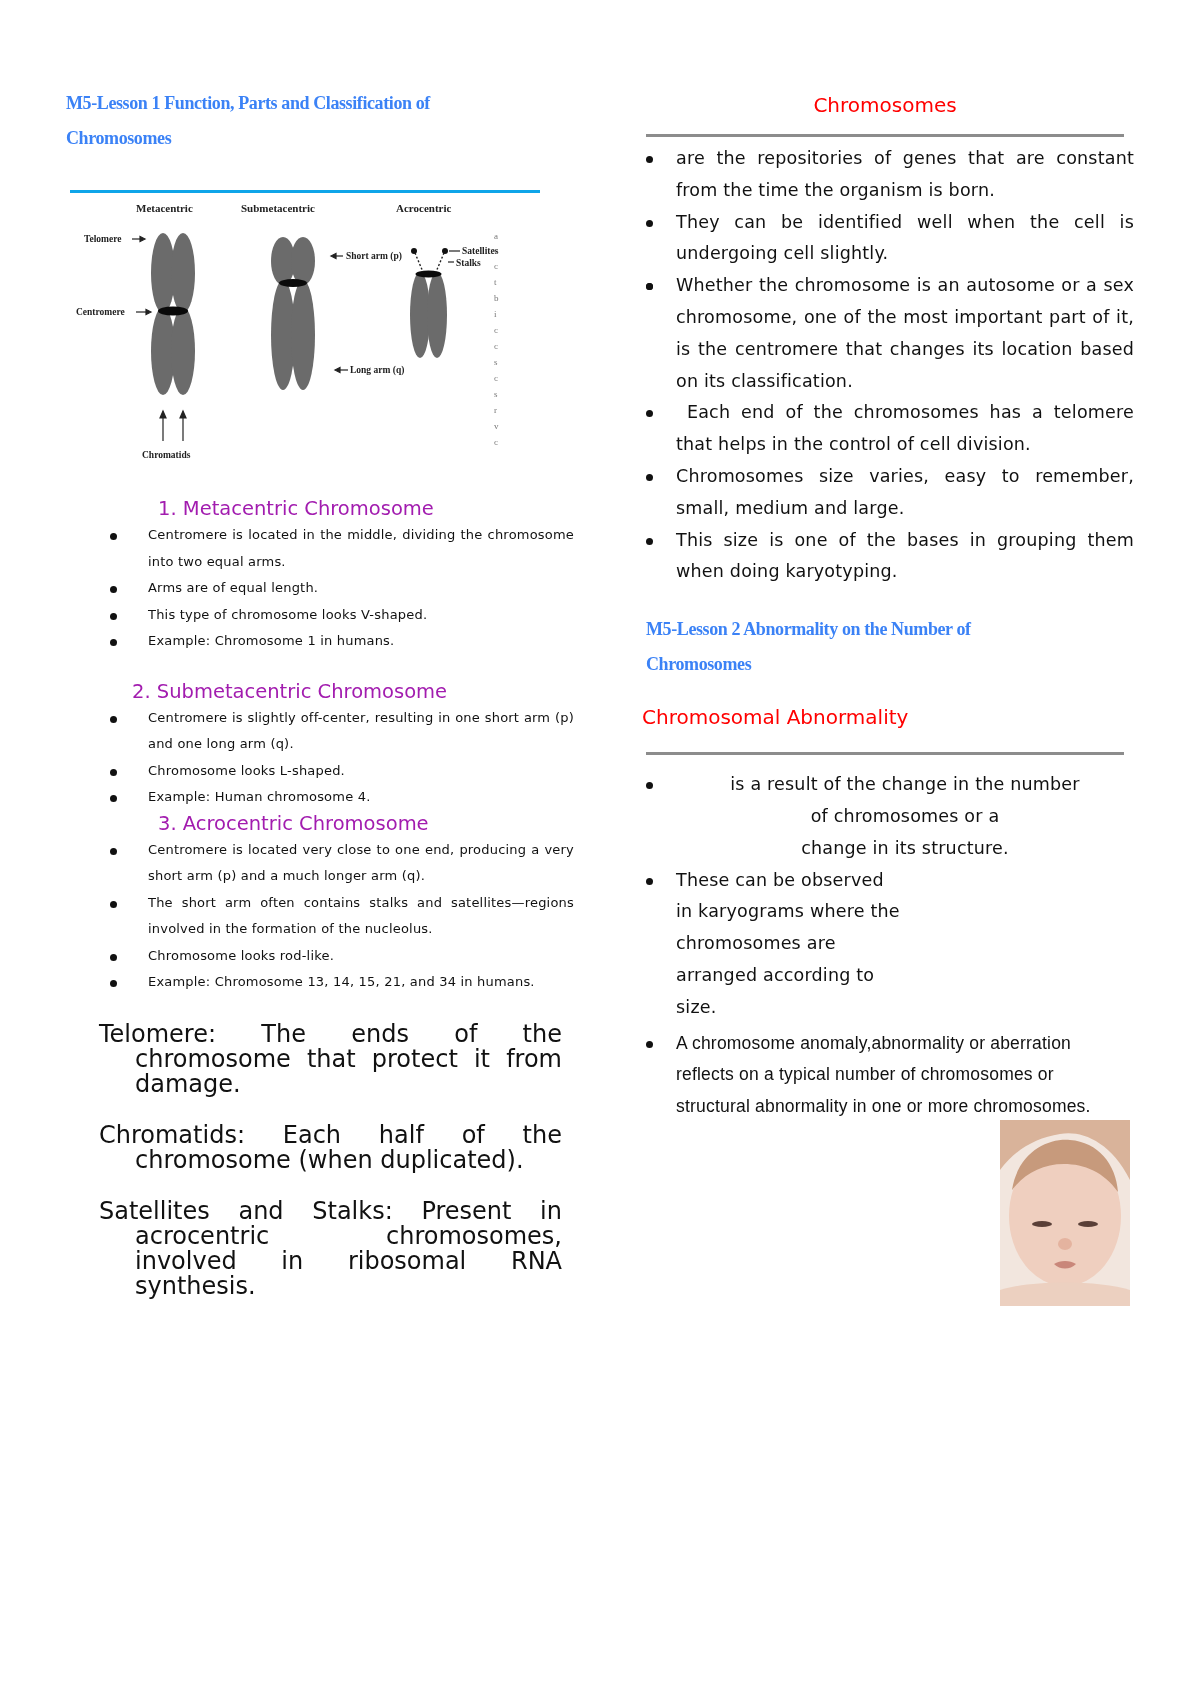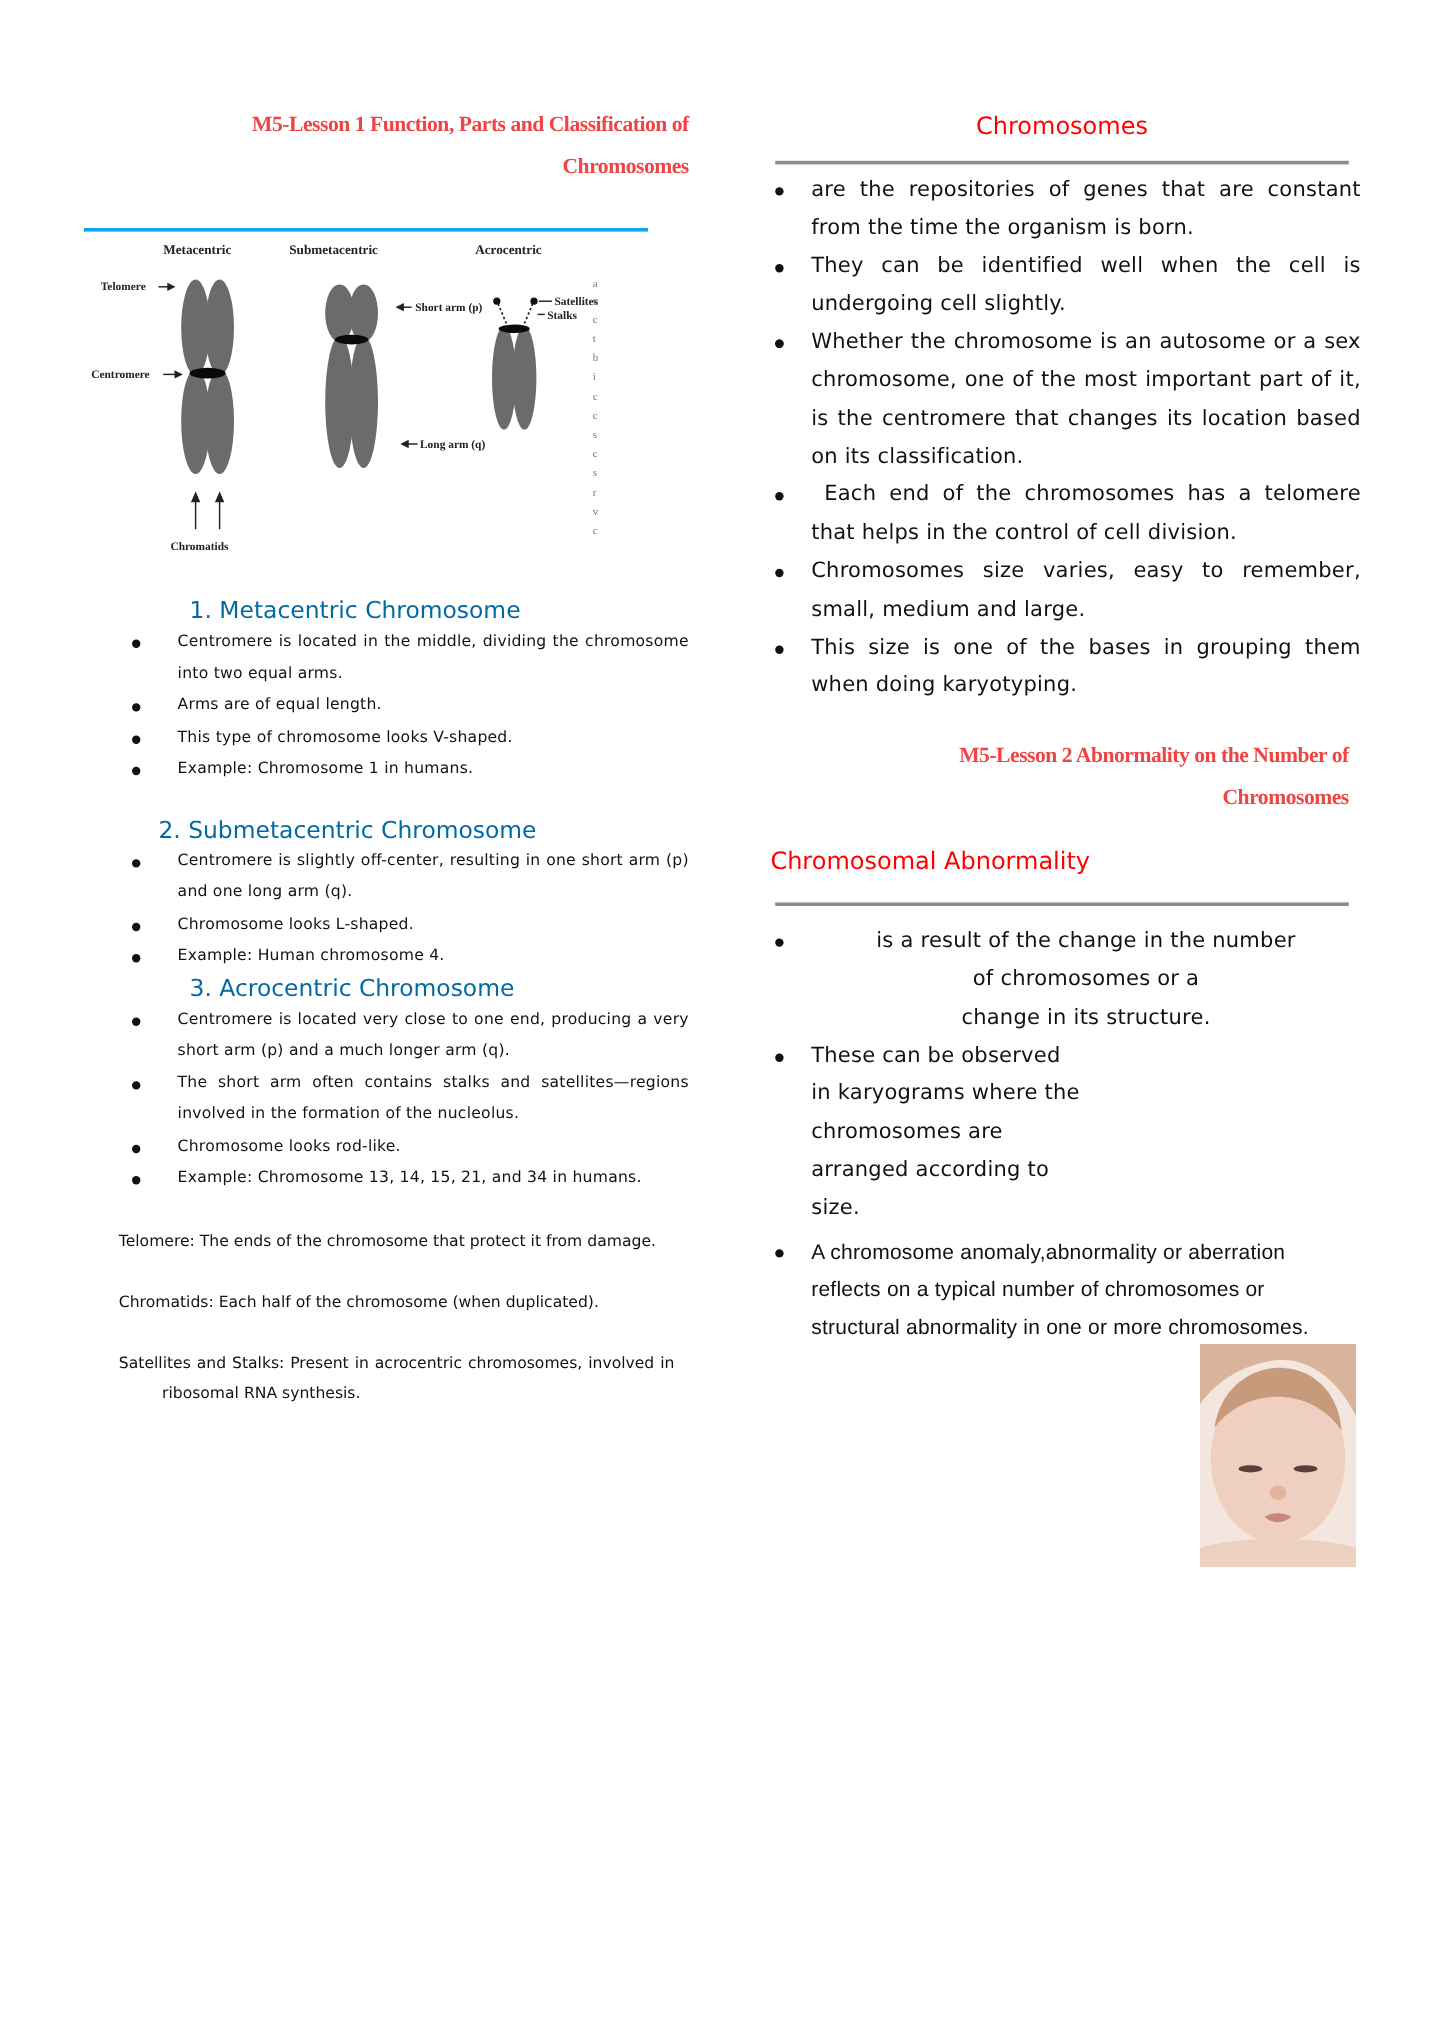--- a/index.html
+++ b/index.html
@@ -3,47 +3,47 @@
   <meta charset="utf-8">
   <style>
     * { box-sizing: border-box; margin: 0; padding: 0; }
     html, body { width: 1200px; height: 1694px; background: #ffffff; }
     body { position: relative; font-family: "DejaVu Sans", sans-serif; color: #111; overflow: hidden; }
 
     .col-left { position: absolute; left: 66px; top: 86px; width: 508px; }
     .col-right { position: absolute; left: 646px; top: 86px; width: 488px; }
 
     .lesson-title {
-      font-family: "Liberation Serif", serif; font-weight: bold; color: #ef4444;
-      text-align: right; font-size: 18px; line-height: 35px; letter-spacing: -0.4px;
+      font-family: "Liberation Serif", serif; font-weight: bold; color: #3b82f6;
+      text-align: left; font-size: 18px; line-height: 35px; letter-spacing: -0.4px;
     }
 
     .diagram {
       position: relative; width: 470px; height: 270px; margin-top: 34px; margin-left: 4px;
       border-top: 3px solid #0ea5e9;
     }
     .diagram svg { position: absolute; left: 0; top: 0; }
 
     .section-heading {
-      color: #0369a1; font-family: "DejaVu Sans", sans-serif; font-size: 19.5px;
+      color: #a21caf; font-family: "DejaVu Sans", sans-serif; font-size: 19.5px;
       font-weight: normal; line-height: 26px;
     }
     .bullets { list-style: none; }
     .bullets li {
       position: relative; padding-left: 40px; font-size: 13px; line-height: 26.5px;
       text-align: justify; letter-spacing: 0.2px;
     }
     .bullets li .dot {
       position: absolute; left: 2px; top: 11px; width: 7px; height: 7px; border-radius: 50%; background: #111;
     }
 
     .left-bullets li { padding-left: 40px; }
     .left-bullets { margin-left: 45px; }
 
-    .def { font-size: 13px; line-height: 25px; text-align: justify; padding-left: 36px; text-indent: -36px; margin-left: 45px; width: 463px; }
+    .def { font-size: 24px; line-height: 25px; text-align: justify; padding-left: 36px; text-indent: -36px; margin-left: 45px; width: 463px; }
     .def + .def { margin-top: 26px; }
 
     .right-heading {
       color: #ff0000; font-size: 20px; line-height: 26px;
     }
     .divider { height: 3px; background: #8c8c8c; margin-left: 0; width: 478px; }
     .right-bullets li { line-height: 31.8px; font-size: 17.5px; padding-left: 64px; }
     .right-bullets li .dot { left: 34px; top: 13px; }
     .arial { font-family: "Liberation Sans", sans-serif; font-size: 17.5px; line-height: 27px; letter-spacing: 0.3px; }
   </style>

